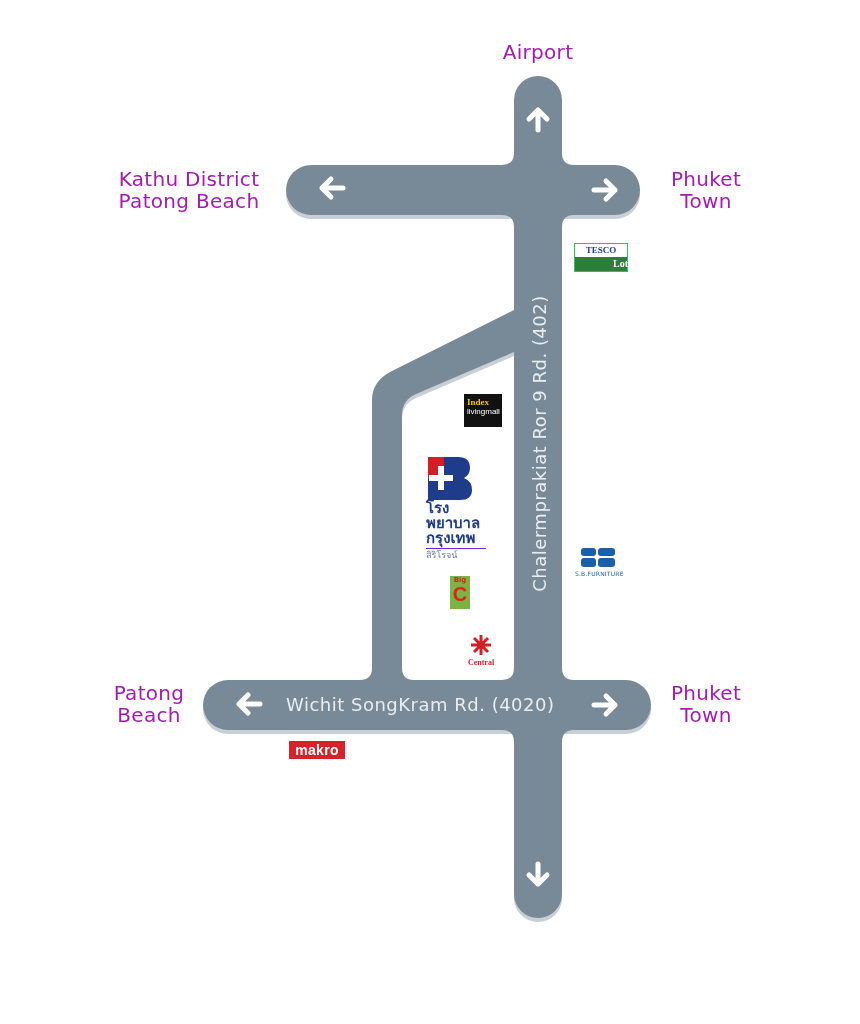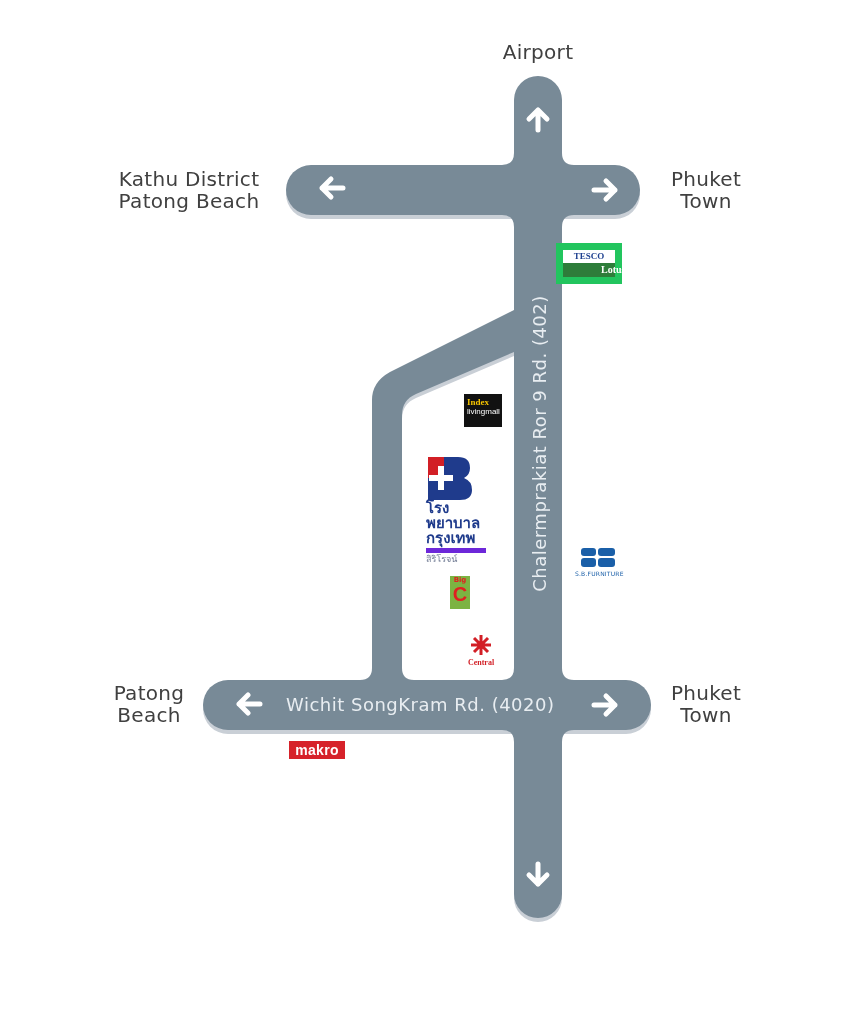--- a/index.html
+++ b/index.html
@@ -1,30 +1,30 @@
 <!DOCTYPE html>
 <html><head>
   <meta charset="utf-8">
   <style>
     html, body { margin: 0; padding: 0; background: #ffffff; }
     body { width: 860px; height: 1024px; position: relative; overflow: hidden; font-family: "DejaVu Sans", "Liberation Sans", sans-serif; }
     .map-svg { position: absolute; left: 0; top: 0; }
-    .place-label { position: absolute; color: #404040; font-size: 20px; line-height: 22px; text-align: center; letter-spacing: 0.3px; }
+    .place-label { position: absolute; color: #a21caf; font-size: 20px; line-height: 22px; text-align: center; letter-spacing: 0.3px; }
     .road-name { position: absolute; color: #e8edf1; font-size: 18px; letter-spacing: 0.5px; white-space: nowrap; }
     .road-name-vertical { position: absolute; color: #e8edf1; font-size: 18px; letter-spacing: 0.5px; white-space: nowrap; transform: rotate(-90deg); transform-origin: center center; }
     .logo { position: absolute; }
-    .logo-tesco { left: 556px; top: 243px; width: 52px; height: 27px; border: 7px solid #22c55e; background: #fff; }
+    .logo-tesco { left: 574px; top: 243px; width: 52px; height: 27px; border: 1px solid #22c55e; background: #fff; }
     .logo-tesco .top { height: 13px; font-size: 9px; font-weight: bold; color: #1d3f8f; text-align: center; line-height: 13px; font-family: "Liberation Serif", serif; }
     .logo-tesco .bottom { height: 14px; background: #2e7d3a; color: #fff; font-size: 10px; font-weight: bold; text-align: center; line-height: 14px; font-family: "Liberation Serif", serif; padding-left: 38px; }
     .logo-index { left: 464px; top: 394px; width: 38px; height: 33px; background: #111; }
     .logo-index .l1 { color: #f5c400; font-size: 9px; font-weight: bold; padding: 4px 0 0 3px; line-height: 9px; font-family: Liberation Serif, serif; }
     .logo-index .l2 { color: #fff; font-size: 8px; padding-left: 3px; line-height: 9px; font-family: "Liberation Sans", sans-serif; }
     .logo-bangkok { left: 426px; top: 455px; width: 66px; height: 86px; }
     .logo-bangkok .th1, .logo-bangkok .th2 { color: #1f3b8c; font-weight: bold; font-size: 15px; line-height: 15px; font-family: "DejaVu Sans", sans-serif; }
-    .logo-bangkok .th3 { color: #6c7790; font-size: 9px; line-height: 12px; border-top: 5px solid #6d28d9; margin-top: 2px; width: 60px; font-family: "DejaVu Sans", sans-serif; }
+    .logo-bangkok .th3 { color: #6c7790; font-size: 9px; line-height: 12px; border-top: 1px solid #6d28d9; margin-top: 2px; width: 60px; font-family: "DejaVu Sans", sans-serif; }
     .logo-bigc { left: 450px; top: 576px; width: 20px; height: 33px; background: #7cb342; }
     .logo-bigc .txt { color: #e02020; font-size: 7px; font-weight: bold; text-align: center; line-height: 8px; }
     .logo-bigc .c { color: #e02020; font-size: 20px; font-weight: bold; text-align: center; line-height: 20px; font-family: "Liberation Sans", sans-serif; }
     .logo-central { left: 466px; top: 635px; width: 30px; height: 36px; text-align: center; }
     .logo-central .txt { color: #d21f26; font-size: 8px; font-weight: bold; line-height: 9px; font-family: "Liberation Serif", serif; }
     .logo-sb { left: 575px; top: 546px; width: 46px; height: 34px; text-align: center; }
     .logo-sb .txt { color: #1a5fa8; font-size: 6px; line-height: 8px; letter-spacing: 0.2px; }
     .logo-makro { left: 289px; top: 741px; width: 56px; height: 18px; background: #d6222a; color: #fff; font-weight: bold; font-size: 14px; line-height: 18px; text-align: center; font-family: "Liberation Sans", sans-serif; letter-spacing: 0.3px; }
   </style>
 </head>

